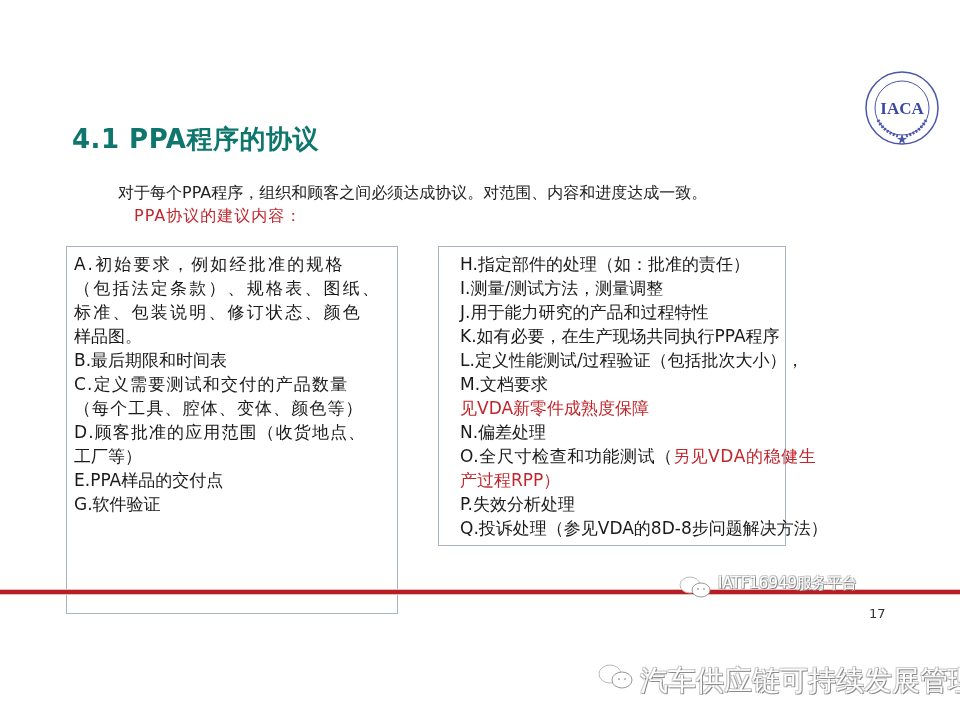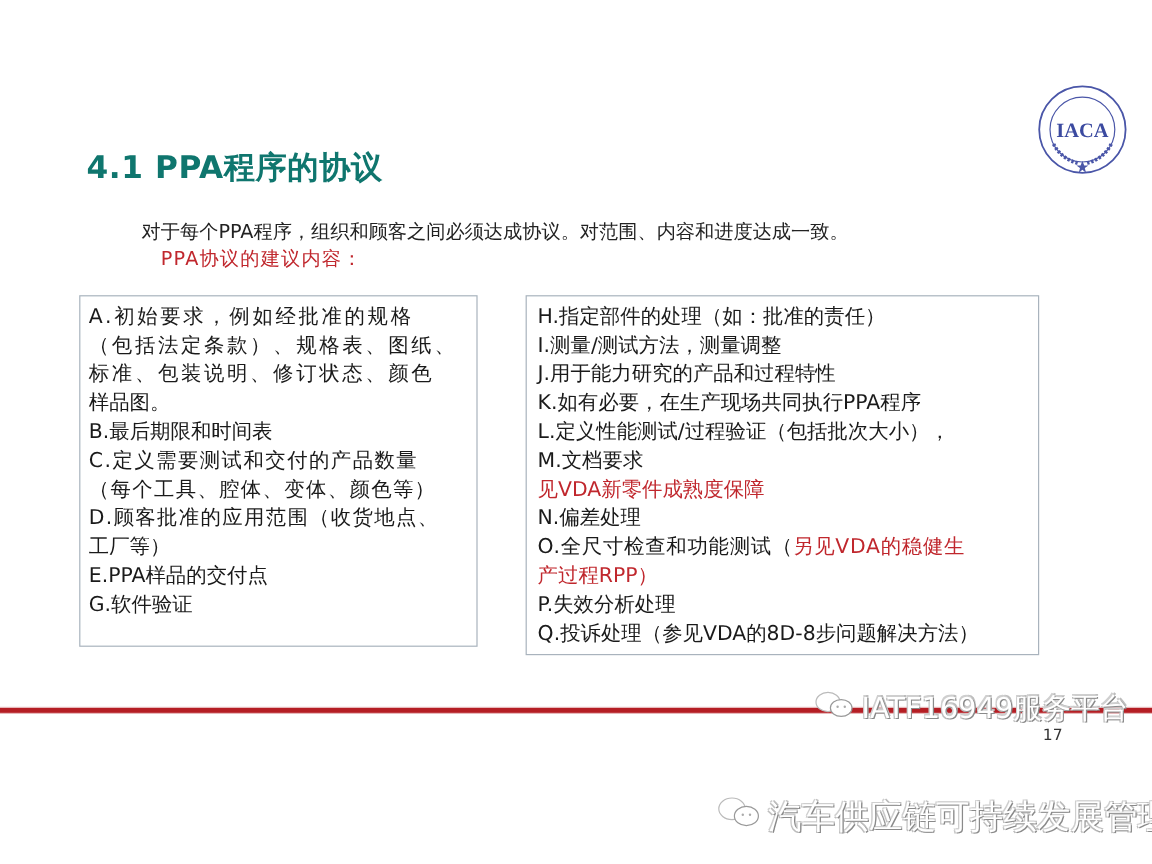--- a/index.html
+++ b/index.html
@@ -5,28 +5,28 @@
   html, body { margin:0; padding:0; }
   body { width:960px; height:720px; background:#ffffff; position:relative; overflow:hidden;
          font-family:"DejaVu Sans","Liberation Sans",sans-serif; }
   .slide { position:absolute; left:0; top:0; width:960px; height:720px; }
   .logo { position:absolute; left:864px; top:70px; width:76px; height:76px; }
   .title { position:absolute; left:72px; top:122px; font-size:26px; font-weight:bold; color:#0f766e;
            letter-spacing:0.5px; white-space:nowrap; }
   .intro { position:absolute; left:118px; top:183px; font-size:16px; color:#222; white-space:nowrap; }
   .subhead { position:absolute; left:90px; top:206px; font-size:16px; color:#c0272d; white-space:nowrap; letter-spacing:1px;margin-left:44px; }
   .box { position:absolute; border:1.5px solid #a9b3bd; background:#fff; box-sizing:border-box; }
-  .box.left { left:66px; top:246px; width:332px; height:293px; padding:5px 0 0 7px; }
-  .box.right { left:438px; top:246px; width:428px; height:300px; padding:5px 0 0 9px; }
+  .box.left { left:66px; top:246px; width:332px; height:368px; padding:5px 0 0 7px; }
+  .box.right { left:438px; top:246px; width:348px; height:300px; padding:5px 0 0 21px; }
   .item { font-size:17px; line-height:24px; color:#1a1a1a; white-space:nowrap; }
   .item.wide { letter-spacing:2.2px; }
   .red { color:#c0272d; }
   .redline { position:absolute; left:0; top:590px; width:960px; height:4px; background:#b51e24;
              box-shadow:0 -1px 0 #e7b9bb, 0 1px 0 #e7b9bb; }
-  .wm { position:absolute; color:#fff; font-size:24px; white-space:nowrap;
+  .wm { position:absolute; color:#fff; font-size:15px; white-space:nowrap;
         text-shadow:1px 1px 0 #8a8a8a, -1px -1px 0 #cfcfcf, 1px -1px 0 #bdbdbd, -1px 1px 0 #bdbdbd; }
   .wm1 { left:718px; top:574px; }
   .wm2 { left:640px; top:662px; font-size:28px; }
   .wechat { position:absolute; }
   .wechat1 { left:678px; top:574px; }
   .wechat2 { left:597px; top:662px; }
   .pagenum { position:absolute; left:869px; top:606px; font-size:13px; color:#333; }
 </style>
 </head>
 <body>

